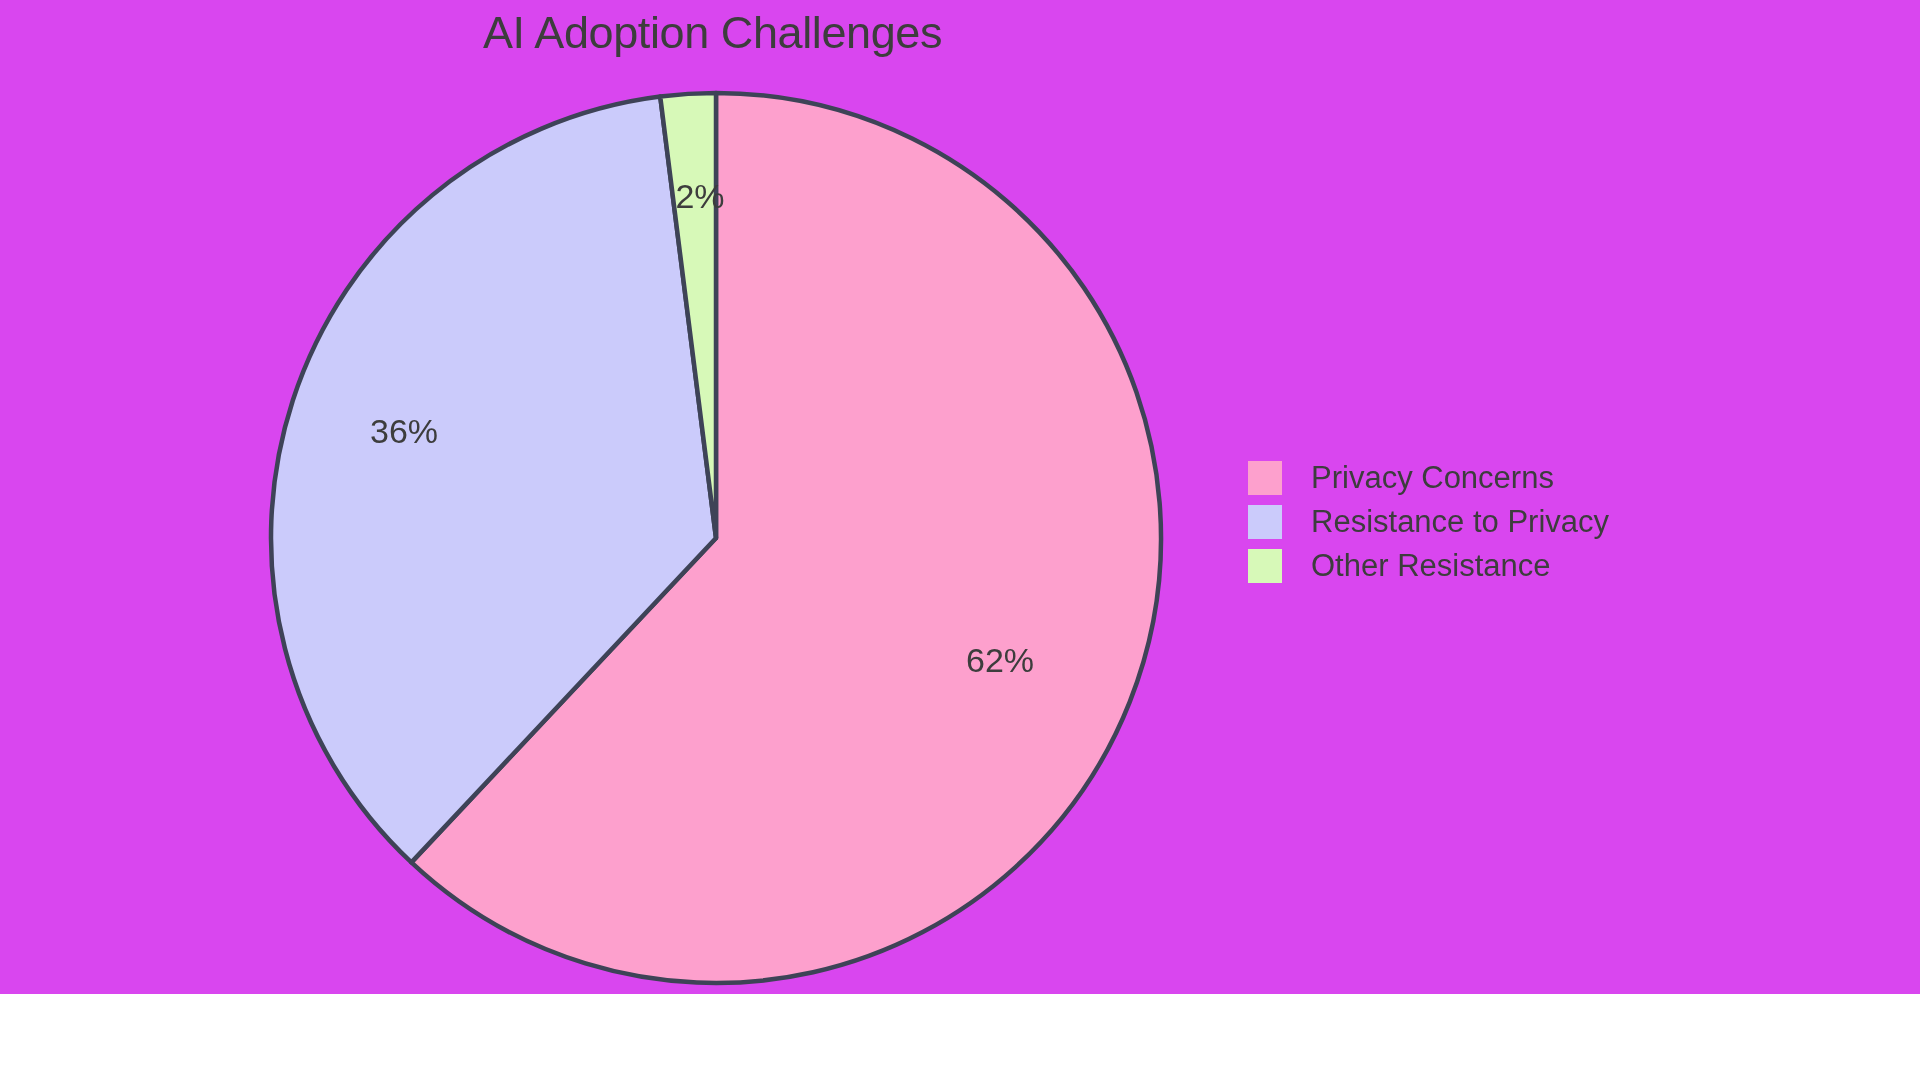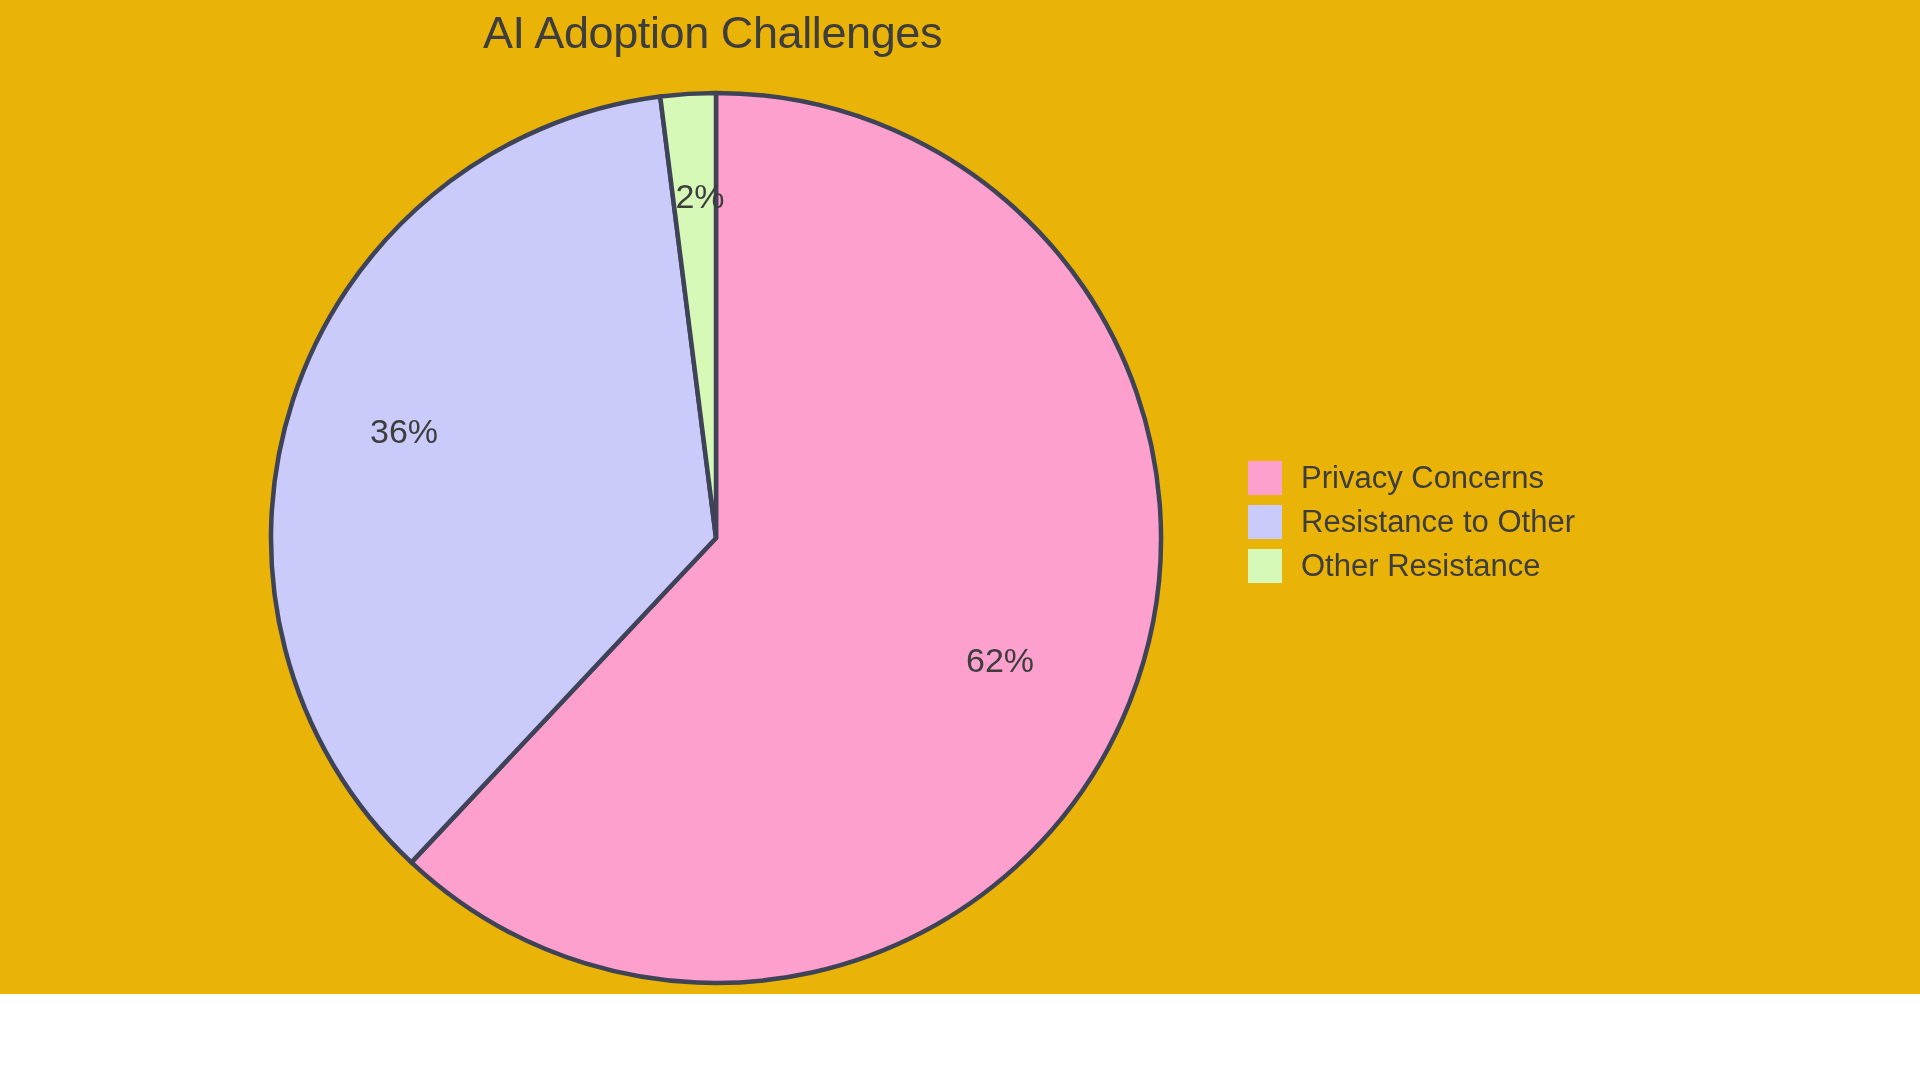--- a/index.html
+++ b/index.html
@@ -14,21 +14,21 @@
     overflow: hidden;
     font-family: "Liberation Sans", "DejaVu Sans", sans-serif;
     position: relative;
   }
   #figure {
     position: absolute;
     left: 0;
     top: 0;
     width: 1920px;
     height: 994px;
-    background: #eab308;
+    background: #d946ef;
   }
   #chart-title {
     position: absolute;
     left: 0;
     top: 8px;
     width: 1425px;
     text-align: center;
     font-size: 45px;
     font-weight: 400;
     color: #3d3d3d;
@@ -69,21 +69,21 @@
     flex-direction: row;
     align-items: center;
     height: 34px;
   }
   .legend-swatch {
     width: 34px;
     height: 34px;
     flex: 0 0 auto;
   }
   .legend-label {
-    margin-left: 19px;
+    margin-left: 29px;
     font-size: 31px;
     color: #3d3d3d;
     white-space: nowrap;
     line-height: 34px;
   }
 </style>
 </head>
 <body>
 
 <div id="figure">
@@ -103,21 +103,21 @@
       </g>
   </svg>
 
   <div id="legend">
       <div class="legend-item">
         <span class="legend-swatch" style="background: rgb(253, 160, 205);"></span>
         <span class="legend-label">Privacy Concerns</span>
       </div>
       <div class="legend-item">
         <span class="legend-swatch" style="background: rgb(203, 203, 251);"></span>
-        <span class="legend-label">Resistance to Other</span>
+        <span class="legend-label">Resistance to Privacy</span>
       </div>
       <div class="legend-item">
         <span class="legend-swatch" style="background: rgb(215, 249, 184);"></span>
         <span class="legend-label">Other Resistance</span>
       </div>
     </div>
 
 </div>
 
 </body></html>

